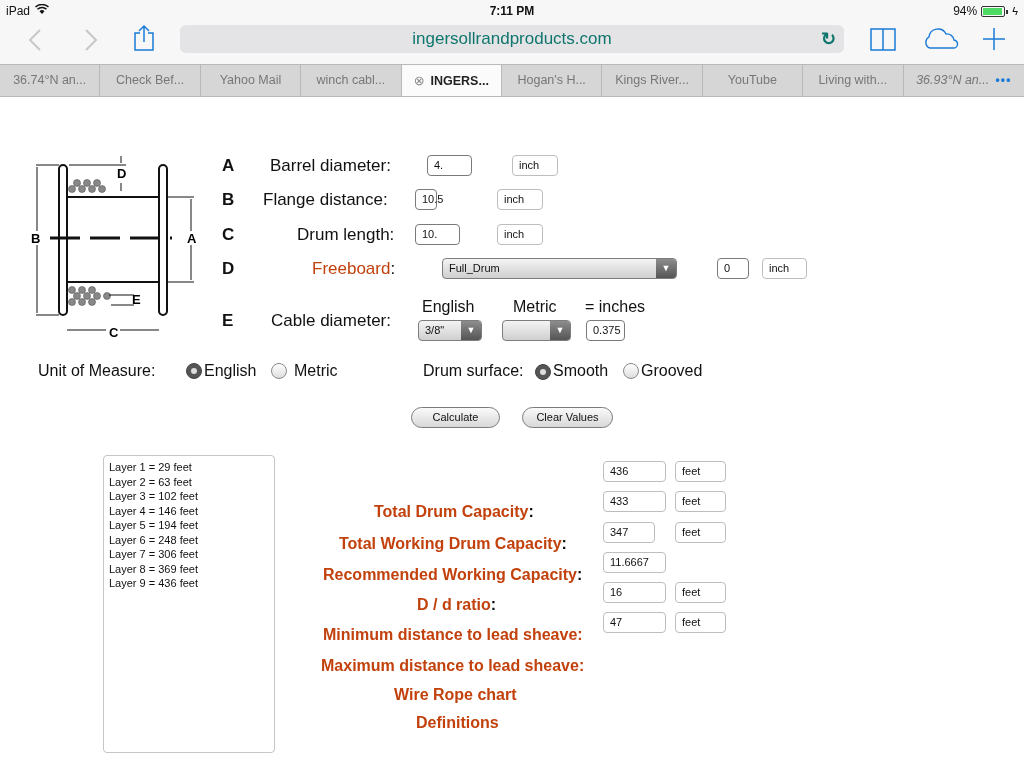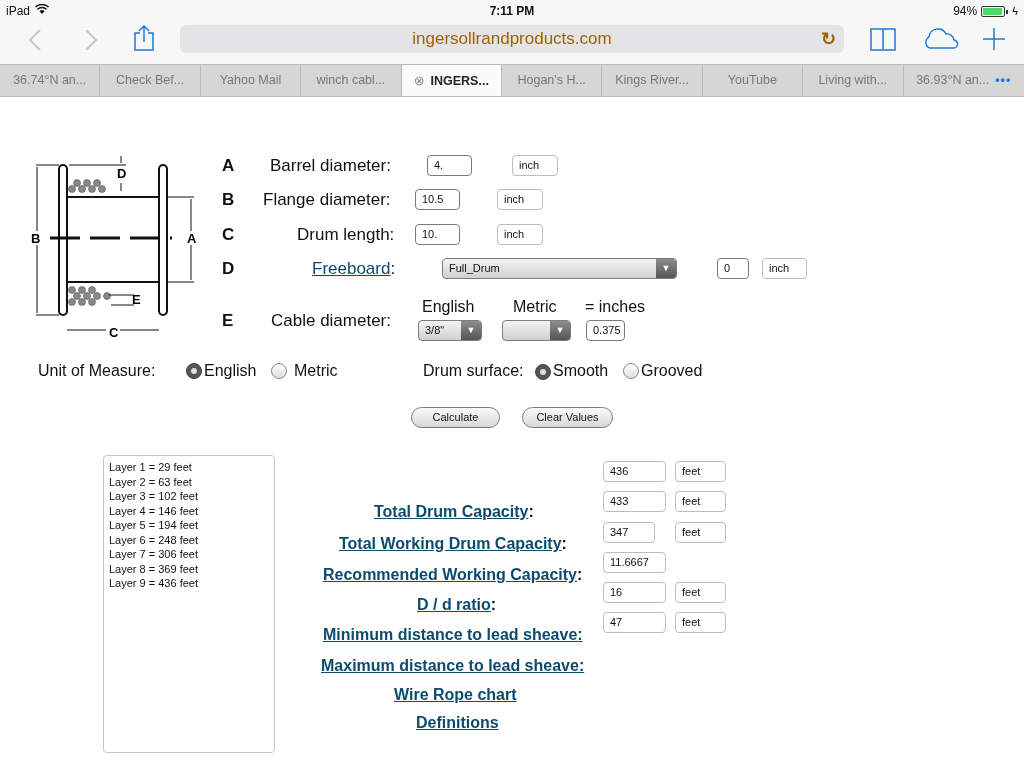--- a/index.html
+++ b/index.html
@@ -7,36 +7,36 @@
   .statusbar { position: absolute; top: 0; left: 0; width: 1024px; height: 22px; background: #f7f7f7; font-size: 12px; }
   .statusbar .left { position: absolute; left: 6px; top: 4px; display: flex; align-items: center; gap: 5px; }
   .statusbar .time { position: absolute; left: 0; right: 0; top: 4px; text-align: center; font-weight: bold; }
   .statusbar .right { position: absolute; right: 6px; top: 4px; display: flex; align-items: center; gap: 4px; }
   .battery { width: 24px; height: 11px; border: 1px solid #333; border-radius: 2px; position: relative; padding: 1px; }
   .battery::after { content: ""; position: absolute; right: -4px; top: 3px; width: 2px; height: 4px; background: #333; }
   .battery .fill { width: 94%; height: 100%; background: #4cd964; }
   .toolbar { position: absolute; top: 22px; left: 0; width: 1024px; height: 42px; background: #f7f7f7; }
   .tb-icon { position: absolute; color: #1b7bd8; font-size: 26px; line-height: 26px; }
   .tb-icon.disabled { color: #c8c8c8; }
-  .urlbar { position: absolute; left: 180px; top: 3px; width: 664px; height: 28px; background: #e4e4e6; border-radius: 6px; text-align: center; font-size: 17px; line-height: 28px; color: #a16207; }
+  .urlbar { position: absolute; left: 180px; top: 3px; width: 664px; height: 28px; background: #e4e4e6; border-radius: 6px; text-align: center; font-size: 17px; line-height: 28px; color: #0f766e; }
   .urlbar .reload { position: absolute; right: 8px; top: 0; font-size: 18px; font-weight: bold; }
   .tabs { position: absolute; top: 64px; left: 0; width: 1024px; height: 33px; background: #d6d6d6; border-top: 1px solid #b9b9b9; border-bottom: 1px solid #b9b9b9; display: flex; }
   .tab { width: 100.4px; height: 31px; border-right: 1px solid #b9b9b9; font-size: 12.5px; color: #777; line-height: 31px; text-align: center; white-space: nowrap; overflow: hidden; position: relative; }
   .tab.active { background: #fbfbfb; color: #222; font-weight: bold; }
   .tab.active .close { font-weight: normal; color: #888; margin-right: 6px; font-size: 13px; }
   .tab .more { color: #1b7bd8; font-weight: bold; margin-left: 6px; letter-spacing: 1px; }
 
   .diagram { position: absolute; left: 16px; top: 153px; width: 196px; height: 196px; }
   .param-letter { position: absolute; font-size: 17px; font-weight: bold; }
   .param-label { position: absolute; font-size: 17px; text-align: right; }
   .field { position: absolute; height: 21px; border: 1px solid #7a7a7a; border-radius: 4px; font-size: 11px; line-height: 19px; padding-left: 6px; background: #fff; }
   .field.light { border-color: #bdbdbd; }
   .select { position: absolute; height: 21px; border: 1px solid #7d7d7d; border-radius: 4px; font-size: 11px; line-height: 19px; padding-left: 6px; background: linear-gradient(#f4f4f4, #cfcfcf); overflow: hidden; }
   .select .arrow { position: absolute; right: 0; top: 0; width: 20px; height: 19px; background: linear-gradient(#8d8d8d, #555); color: #fff; font-size: 9px; text-align: center; line-height: 19px; }
-  .link-red { color: #0c4a6e; text-decoration: underline; }
+  .link-red { color: #c2410c; }
   .sub-head { position: absolute; font-size: 16px; }
   .radio-row { position: absolute; font-size: 16px; display: flex; align-items: center; }
   .radio { width: 16px; height: 16px; border-radius: 50%; border: 1px solid #8a8a8a; background: linear-gradient(#fff, #ddd); display: inline-block; margin-right: 2px; position: relative; }
   .radio.on { background: #555; border-color: #444; }
   .radio.on::after { content: ""; position: absolute; left: 4px; top: 4px; width: 6px; height: 6px; background: #ddd; border-radius: 50%; }
   .btn { position: absolute; height: 21px; border: 1px solid #7b7b7b; border-radius: 11px; background: linear-gradient(#fafafa, #d8d8d8); font-size: 11px; text-align: center; line-height: 19px; }
   .layers { position: absolute; left: 103px; top: 455px; width: 172px; height: 298px; border: 1px solid #c6c6c6; border-radius: 4px; padding: 4px 5px; font-size: 11px; line-height: 14.5px; }
   .res-label { position: absolute; font-size: 16px; font-weight: bold; text-align: right; margin-top: 43px; }
   .res-label .colon { color: #111; }
 </style>
@@ -105,21 +105,21 @@
 <div class="tabs">
   <div class="tab"><span>36.74°N an...</span></div>
   <div class="tab"><span>Check Bef...</span></div>
   <div class="tab"><span>Yahoo Mail</span></div>
   <div class="tab"><span>winch cabl...</span></div>
   <div class="tab active"><span class="close">⊗</span><span>INGERS...</span></div>
   <div class="tab"><span>Hogan's H...</span></div>
   <div class="tab"><span>Kings River...</span></div>
   <div class="tab"><span>YouTube</span></div>
   <div class="tab"><span>Living with...</span></div>
-  <div class="tab" style="border-right:none;flex:1;"><span>36.93°N an...</span><span class="more">•••</span></div>
+  <div class="tab" style="border-right:none;flex:1;font-style:italic;"><span>36.93°N an...</span><span class="more">•••</span></div>
 </div>
 
 <div class="diagram">
   <svg width="196" height="196" viewBox="0 0 196 196">
     <rect x="43" y="12" width="8" height="150" rx="4" fill="#fff" stroke="#111" stroke-width="2"></rect>
     <rect x="143" y="12" width="8" height="150" rx="4" fill="#fff" stroke="#111" stroke-width="2"></rect>
     <line x1="51" y1="44" x2="143" y2="44" stroke="#111" stroke-width="2"></line>
     <line x1="51" y1="129" x2="143" y2="129" stroke="#111" stroke-width="2"></line>
     <line x1="34" y1="85" x2="156" y2="85" stroke="#111" stroke-width="3" stroke-dasharray="30,10"></line>
     <g fill="#888" stroke="#555" stroke-width="0.6">
@@ -163,22 +163,22 @@
     <text x="116" y="151" font-size="13" font-weight="bold" font-family="Liberation Sans, sans-serif">E</text>
   </svg>
 </div>
 
 <span class="param-letter" style="left:222px;top:156px;">A</span>
 <span class="param-label" style="left:270px;top:156px;">Barrel diameter:</span>
 <div class="field" style="left:427px;top:155px;width:45px;">4.</div>
 <div class="field light" style="left:512px;top:155px;width:46px;">inch</div>
 
 <span class="param-letter" style="left:222px;top:190px;">B</span>
-<span class="param-label" style="left:263px;top:190px;">Flange diameter:</span>
-<div class="field" style="left:415px;top:189px;width:45px;">10.5</div>
+<span class="param-label" style="left:263px;top:190px;">Flange distance:</span>
+<div class="field" style="left:415px;top:189px;width:22px;">10.5</div>
 <div class="field light" style="left:497px;top:189px;width:46px;">inch</div>
 
 <span class="param-letter" style="left:222px;top:225px;">C</span>
 <span class="param-label" style="left:297px;top:225px;">Drum length:</span>
 <div class="field" style="left:415px;top:224px;width:45px;">10.</div>
 <div class="field light" style="left:497px;top:224px;width:46px;">inch</div>
 
 <span class="param-letter" style="left:222px;top:259px;">D</span>
 <span class="param-label" style="left:312px;top:259px;">
   <a class="link-red">Freeboard</a><span>:</span>

